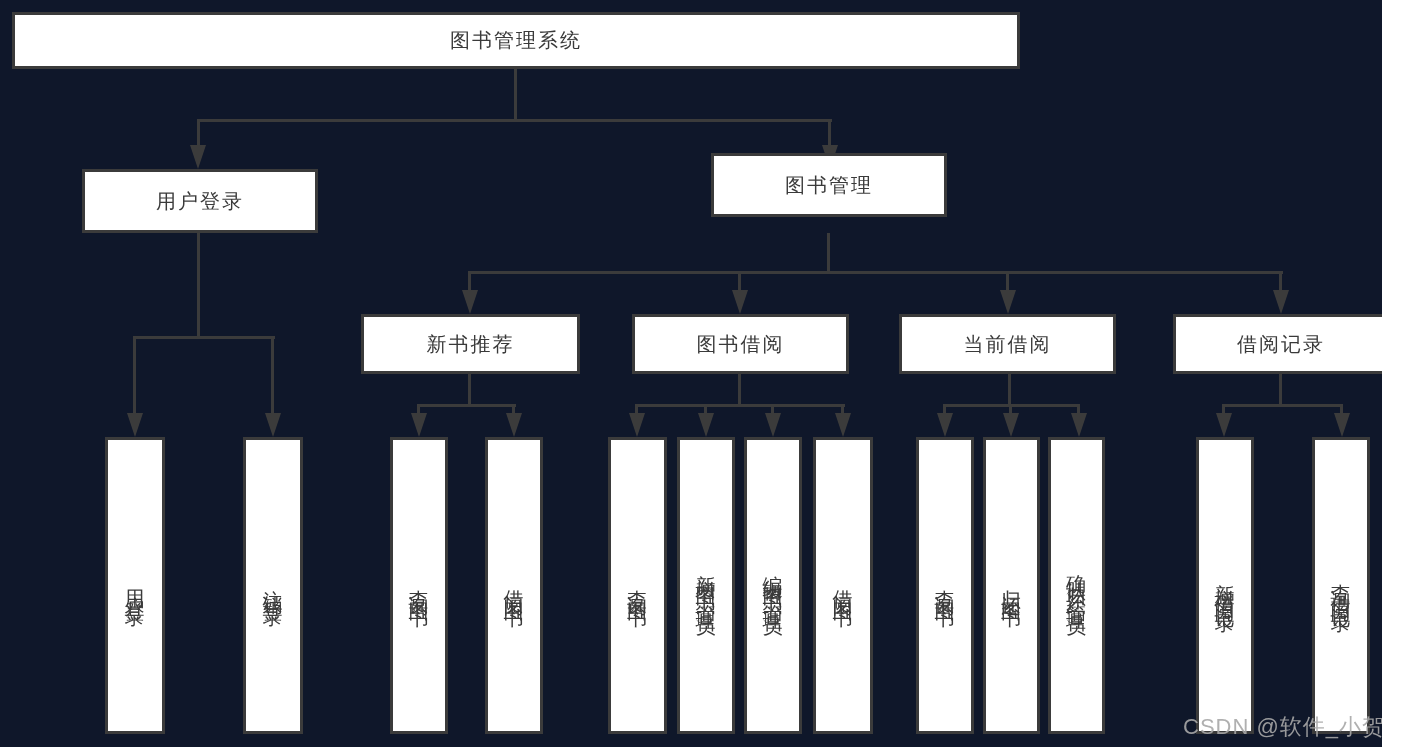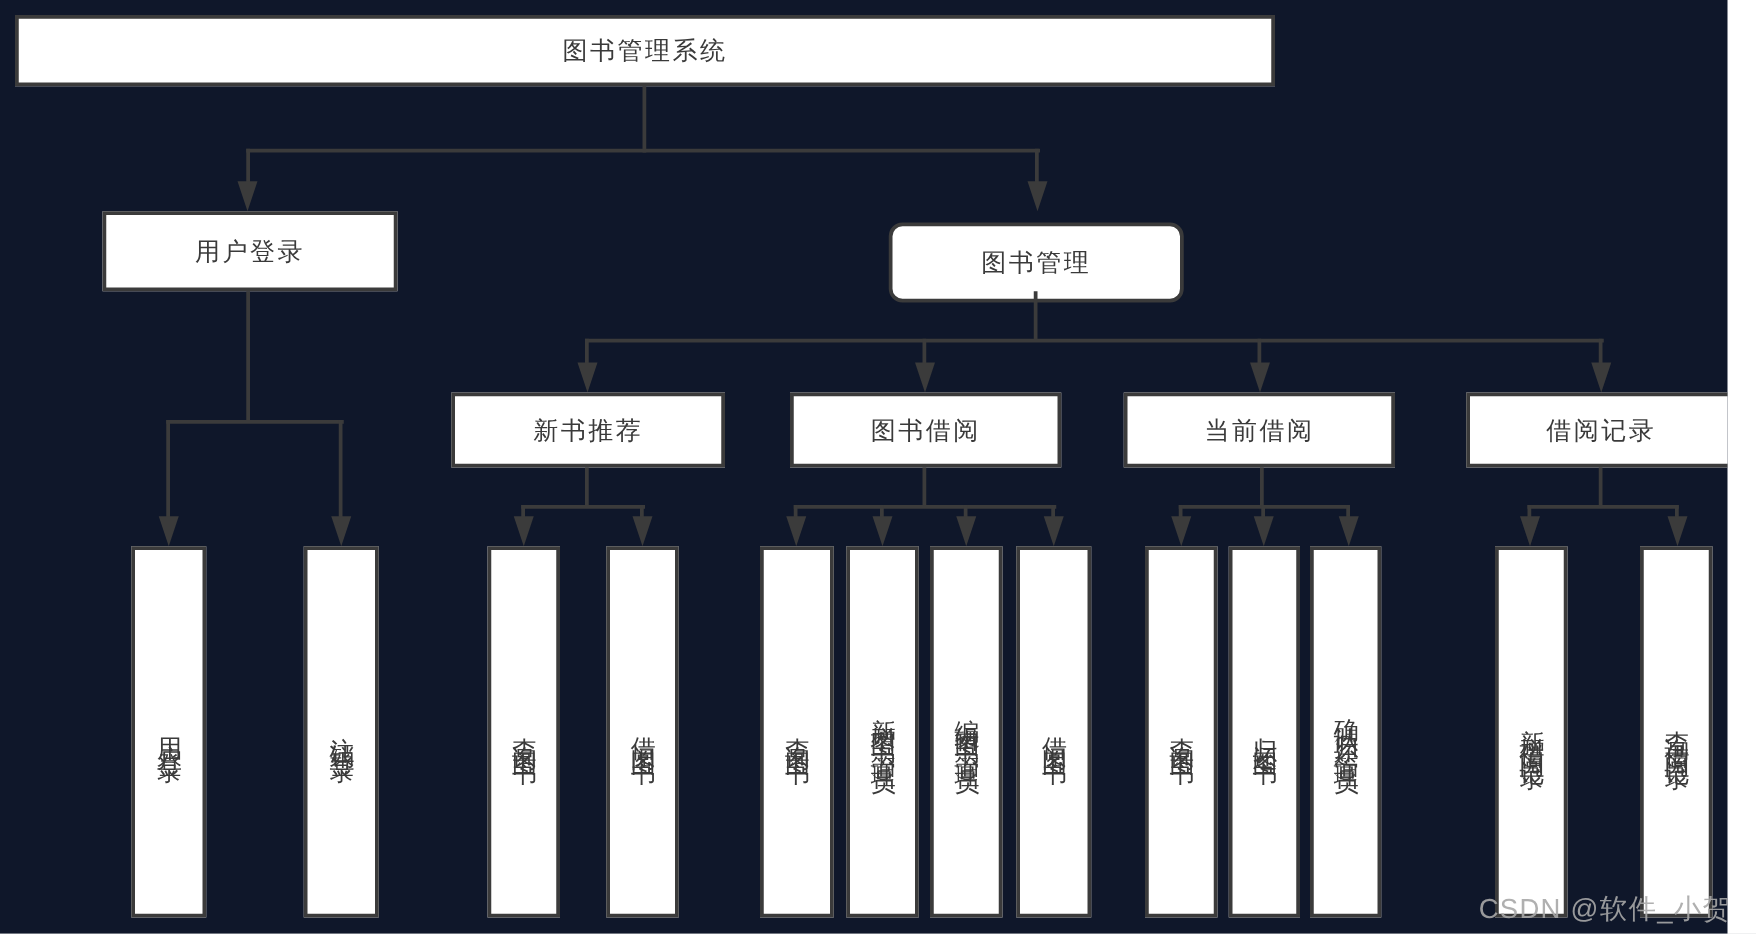--- a/index.html
+++ b/index.html
@@ -77,21 +77,21 @@
   <div class="line" style="left:514px; top:69px; width:3px; height:53px;"></div>
   <div class="line" style="left:197px; top:119px; width:635px; height:3px;"></div>
   <div class="line" style="left:197px; top:119px; width:3px; height:28px;"></div>
   <div class="arrow" style="left:190px; top:145px;"></div>
   <div class="line" style="left:828px; top:119px; width:3px; height:28px;"></div>
   <div class="arrow" style="left:822px; top:145px;"></div>
 
   <div class="box" style="left:82px; top:169px; width:236px; height:64px;">
     <span class="hlabel">用户登录</span>
   </div>
-  <div class="box" style="left:711px; top:178px; width:236px; height:64px;border-radius:11px;">
+  <div class="box" style="left:711px; top:153px; width:236px; height:64px;">
     <span class="hlabel">图书管理</span>
   </div>
 
   <div class="line" style="left:197px; top:233px; width:3px; height:105px;"></div>
   <div class="line" style="left:133px; top:336px; width:142px; height:3px;"></div>
   <div class="line" style="left:133px; top:336px; width:3px; height:79px;"></div>
   <div class="arrow" style="left:127px; top:413px;"></div>
   <div class="line" style="left:271px; top:336px; width:3px; height:79px;"></div>
   <div class="arrow" style="left:265px; top:413px;"></div>
 

